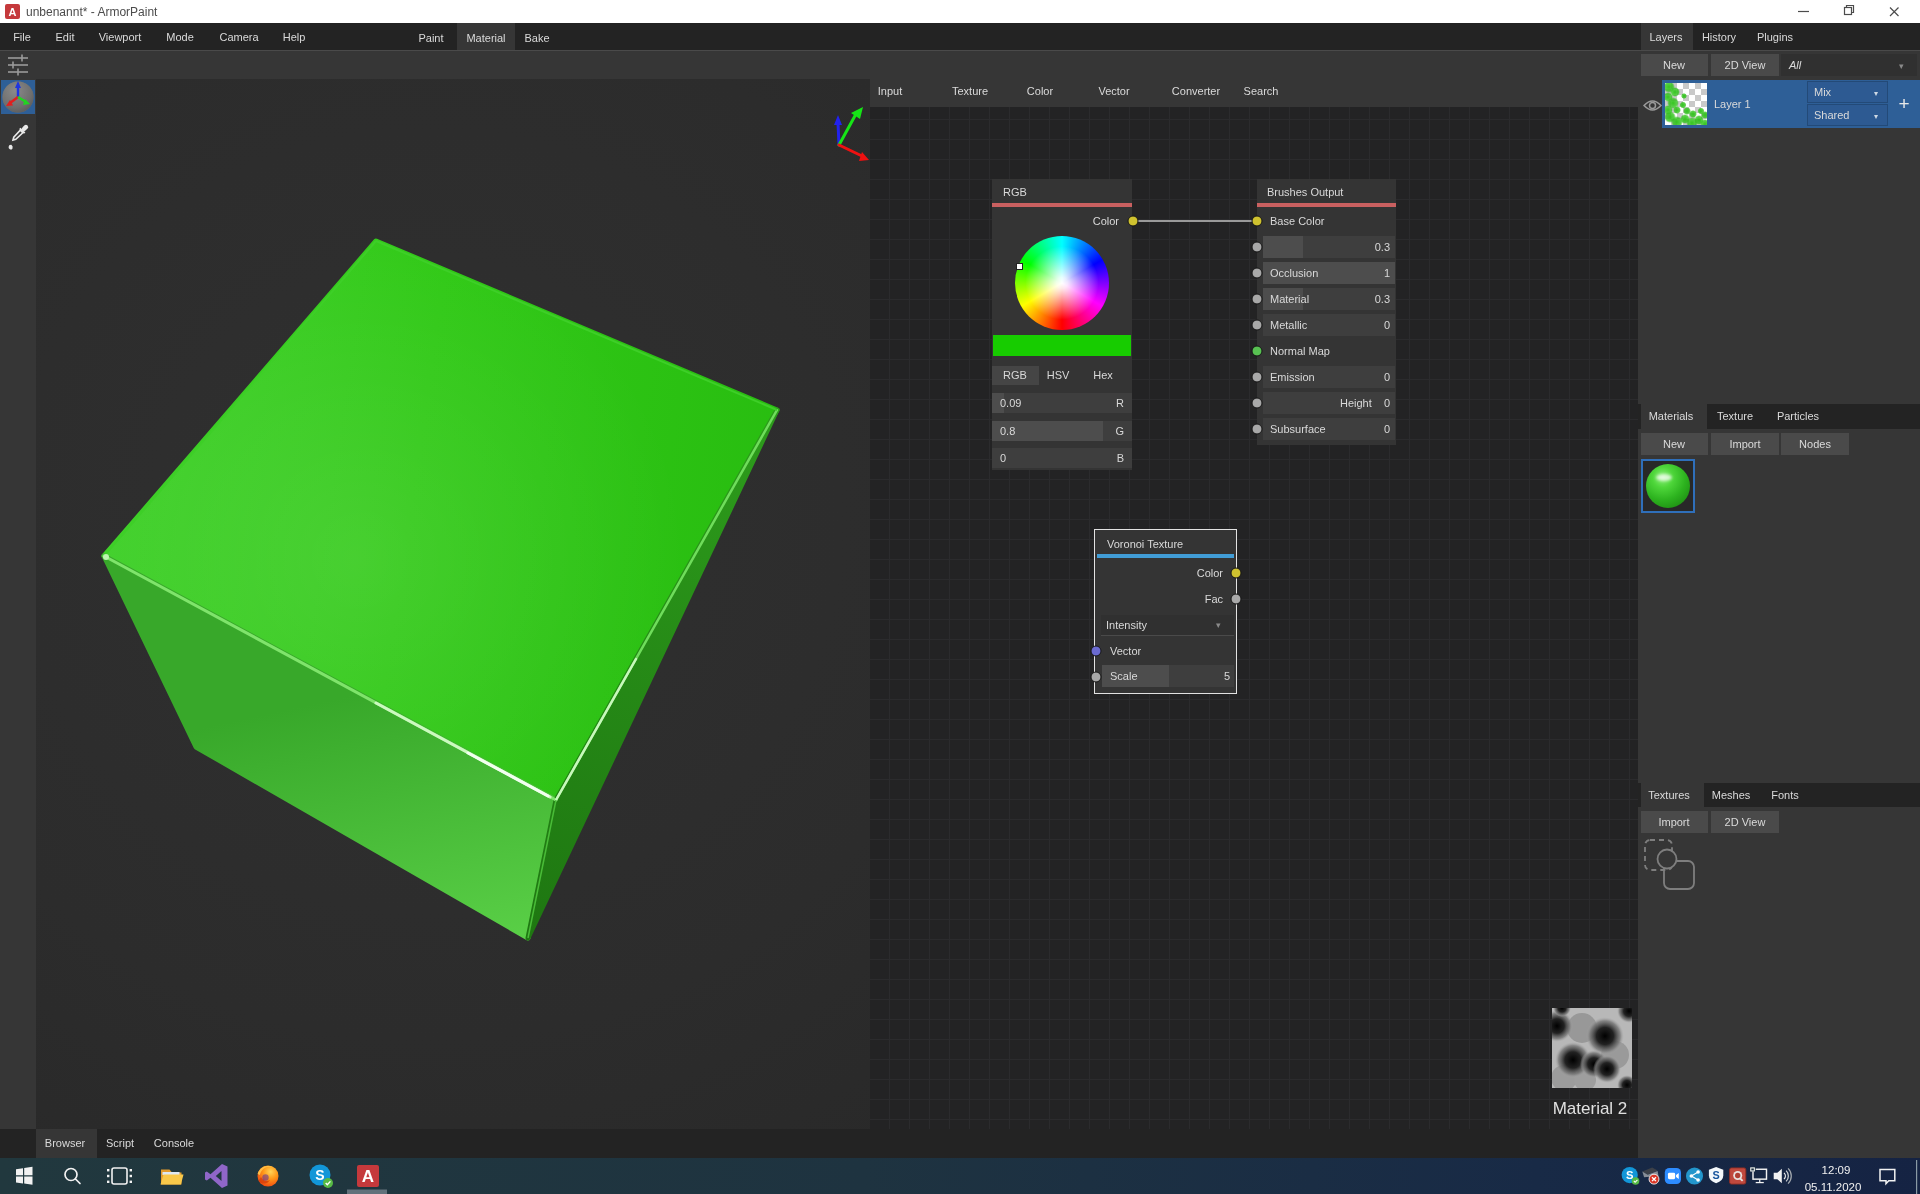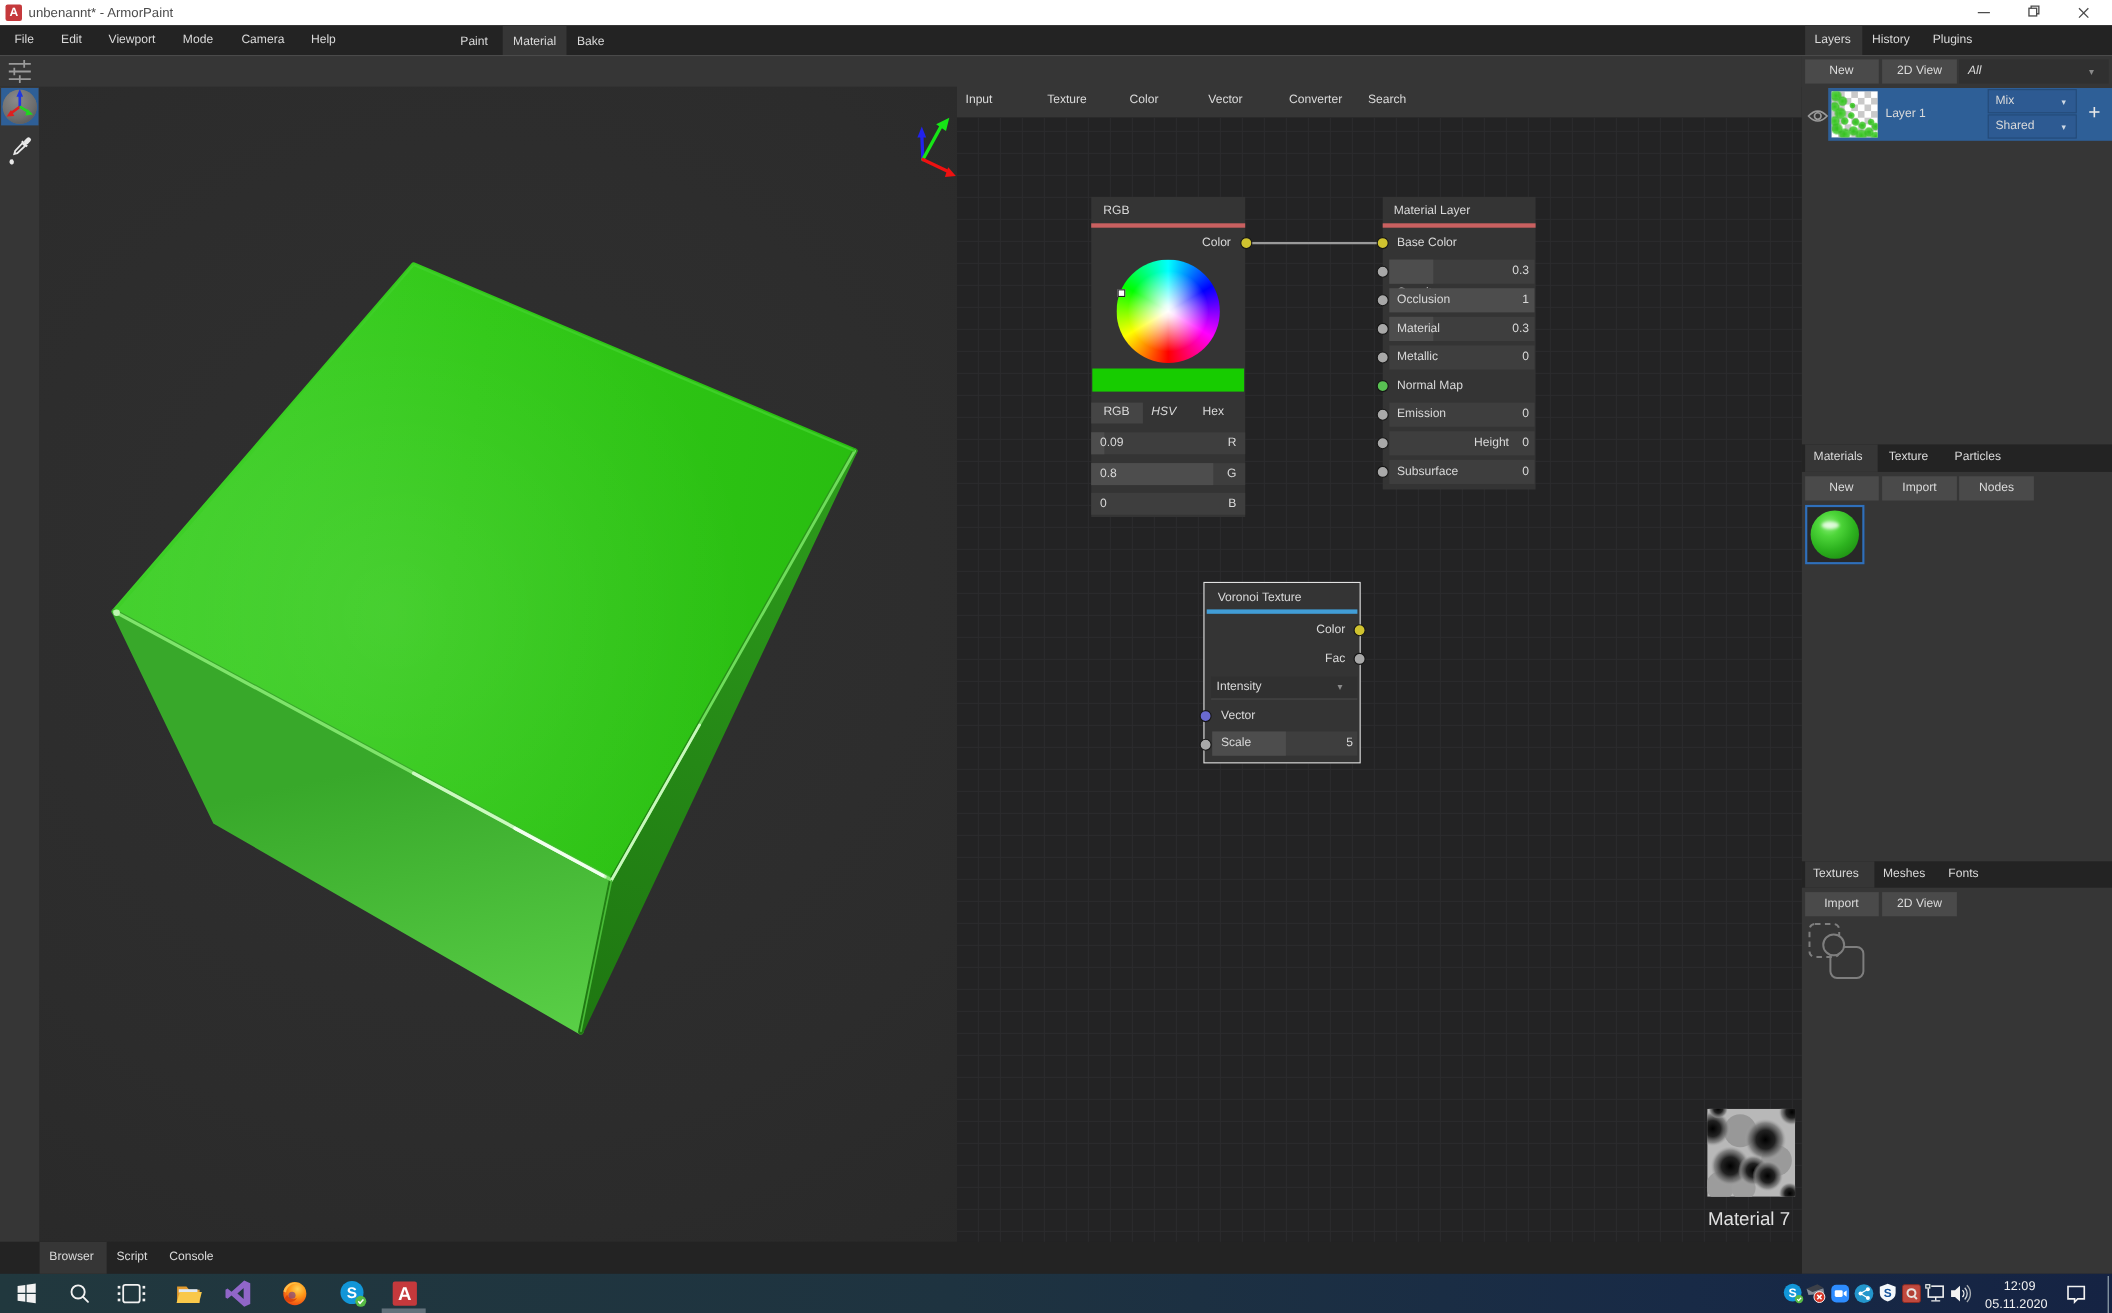--- a/index.html
+++ b/index.html
@@ -157,36 +157,36 @@
   <div class="abs" style="left:992px;top:203px;width:140px;height:4px;background:#c96060;"></div>
   <div class="t rt" style="left:1119px;top:221px;color:#d9d9d9;">Color</div>
   <div class="sock" style="left:1133px;top:221px;background:#cfc22f;"></div>
   <div class="abs" style="left:1015px;top:236px;width:94px;height:94px;border-radius:50%;
        background:radial-gradient(closest-side, #ffffff 0%, rgba(255,255,255,0.9) 12%, rgba(255,255,255,0) 78%),
        conic-gradient(from 0deg, #00ffff, #0000ff 60deg, #ff00ff 120deg, #ff0000 180deg, #ffff00 240deg, #00ff00 300deg, #00ffff 360deg);"></div>
   <div class="abs" style="left:1015.5px;top:262.5px;width:7px;height:7px;background:#ffffff;border:1px solid #222;"></div>
   <div class="abs" style="left:993px;top:335px;width:138px;height:21px;background:#17cc00;"></div>
   <div class="abs" style="left:992px;top:366px;width:47px;height:19px;background:#454545;"></div>
   <div class="t ctr" style="left:1015px;top:375px;color:#d9d9d9;">RGB</div>
-  <div class="t ctr" style="left:1058px;top:375px;color:#d9d9d9;font-style:italic;">HSV</div>
+  <div class="t ctr" style="left:1058px;top:375px;color:#d9d9d9;">HSV</div>
   <div class="t ctr" style="left:1103px;top:375px;color:#d9d9d9;">Hex</div>
   <div class="abs" style="left:992px;top:393px;width:140px;height:20px;background:#3e3e3e;"></div>
   <div class="abs" style="left:992px;top:393px;width:12px;height:20px;background:#4d4d4d;"></div>
   <div class="t lt" style="left:1000px;top:403px;color:#d9d9d9;">0.09</div>
   <div class="t rt" style="left:1124px;top:403px;color:#d9d9d9;">R</div>
   <div class="abs" style="left:992px;top:421px;width:140px;height:20px;background:#3e3e3e;"></div>
   <div class="abs" style="left:992px;top:421px;width:111px;height:20px;background:#4d4d4d;"></div>
   <div class="t lt" style="left:1000px;top:431px;color:#d9d9d9;">0.8</div>
   <div class="t rt" style="left:1124px;top:431px;color:#d9d9d9;">G</div>
   <div class="abs" style="left:992px;top:448px;width:140px;height:20px;background:#3e3e3e;"></div>
   <div class="t lt" style="left:1000px;top:458px;color:#d9d9d9;">0</div>
   <div class="t rt" style="left:1124px;top:458px;color:#d9d9d9;">B</div>
 
   <div class="abs" style="left:1257px;top:179px;width:139px;height:266px;background:#343434;"></div>
-  <div class="t lt" style="left:1267px;top:192px;color:#d9d9d9;">Material Layer</div>
+  <div class="t lt" style="left:1267px;top:192px;color:#d9d9d9;">Brushes Output</div>
   <div class="abs" style="left:1257px;top:203px;width:139px;height:4px;background:#c96060;"></div>
   <div class="t lt" style="left:1270px;top:221px;color:#d9d9d9;">Base Color</div>
   <div class="sock" style="left:1257px;top:221px;background:#cfc22f;"></div>
 
   <div class="abs" style="left:1263px;top:236px;width:132px;height:22px;background:#3e3e3e;"></div>
   <div class="abs" style="left:1263px;top:236px;width:40px;height:22px;background:#4d4d4d;"></div>
   <div class="t lt" style="left:1270px;top:247px;color:#d9d9d9;margin-top:20px;">Opacity</div>
   <div class="t rt" style="left:1390px;top:247px;color:#d9d9d9;">0.3</div>
   <div class="sock" style="left:1257px;top:247px;background:#a8a8a8;"></div>
   <div class="abs" style="left:1263px;top:262px;width:132px;height:22px;background:#4d4d4d;"></div>
@@ -251,21 +251,21 @@
     <circle cx="33" cy="72" r="11" fill="#9e9e9e"></circle>
     <circle cx="5" cy="18" r="16" fill="url(#vb)"></circle>
     <circle cx="53" cy="28" r="19" fill="url(#vb)"></circle>
     <circle cx="21" cy="52" r="18" fill="url(#vb)"></circle>
     <circle cx="42" cy="56" r="14" fill="url(#vb)"></circle>
     <circle cx="55" cy="61" r="14" fill="url(#vb)"></circle>
     <circle cx="77" cy="3" r="12" fill="url(#vb)"></circle>
     <circle cx="75" cy="77" r="10" fill="url(#vb)"></circle>
     <circle cx="10" cy="0" r="9" fill="url(#vb)"></circle>
   </svg>
-  <div class="t ctr" style="left:1590px;top:1108px;font-size:17px;color:#e0e0e0;">Material 7</div>
+  <div class="t ctr" style="left:1590px;top:1108px;font-size:17px;color:#e0e0e0;">Material 2</div>
 
   <div class="btn" style="left:1641px;top:54px;width:67px;height:22px;"></div>
   <div class="t ctr" style="left:1674px;top:65px;">New</div>
   <div class="btn" style="left:1711px;top:54px;width:68px;height:22px;"></div>
   <div class="t ctr" style="left:1745px;top:65px;">2D View</div>
   <div class="abs" style="left:1781px;top:54px;width:136px;height:22px;background:#303030;"></div>
   <div class="t lt" style="left:1789px;top:65px;font-style:italic;">All</div>
   <div class="t lt" style="left:1899px;top:66px;color:#8a8a8a;font-size:9px;">▾</div>
 
   <svg class="abs" style="left:1643px;top:99px;" width="19" height="13" viewBox="0 0 19 13">

